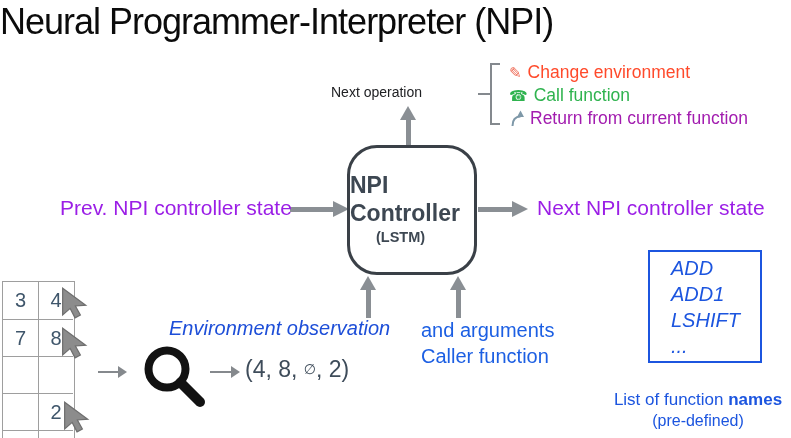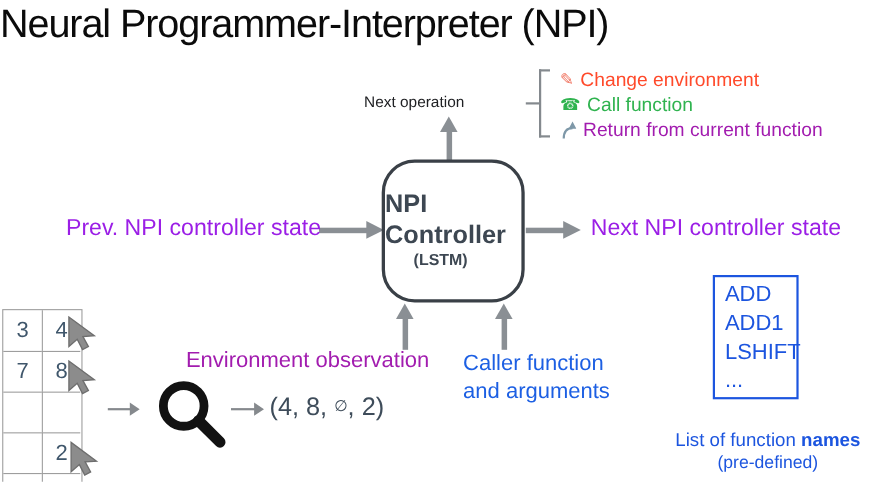--- a/index.html
+++ b/index.html
@@ -43,39 +43,39 @@
       border:3.5px solid #3a4047;border-radius:30px;background:#fff;z-index:2;
       text-align:left;padding-top:24px;color:#3d4752;}
   .npi-l1{font-size:23px;font-weight:700;line-height:27px;}
   .npi-l2{font-size:23px;font-weight:700;line-height:29px;}
   .npi-l3{font-size:14.5px;font-weight:700;line-height:19px;margin-left:26px;}
 
   
   .state-label{font-size:21px;color:#9B1EE6;white-space:nowrap;}
 
   
-  .env-obs{left:169px;top:317px;font-size:20px;color:#a21caf;white-space:nowrap;}
+  .env-obs{left:169px;top:317px;font-size:20px;color:#1d4ed8;white-space:nowrap;font-style:italic;}
   .caller{left:421px;top:317px;font-size:20px;color:#1C5FE3;line-height:26px;white-space:nowrap;}
 
   
   .env-grid{left:2px;top:281px;width:73px;height:162px;border:1.5px solid #9e9e9e;
       box-sizing:border-box;display:grid;grid-template-columns:35px 35px;grid-auto-rows:37px;}
   .cell{border-left:1.5px solid #9e9e9e;border-top:1.5px solid #9e9e9e;
       display:flex;align-items:center;justify-content:center;
       font-size:20px;color:#3F566B;}
   .cell:nth-child(odd){border-left:none;}
   .cell:nth-child(-n+2){border-top:none;}
 
   
   .tuple{left:245px;top:356px;font-size:23px;color:#3E4C5A;white-space:nowrap;}
   .tuple .empty{font-size:14px;vertical-align:3px;}
 
   
-  .func-box{left:648px;top:250px;width:78px;height:113px;box-sizing:border-box;
-      border:2px solid #1C55DF;padding:3px 0 0 9px;}
+  .func-box{left:648px;top:250px;width:114px;height:113px;box-sizing:border-box;
+      border:2px solid #1C55DF;padding:3px 0 0 21px;font-style:italic;}
   .func-item{font-size:20px;line-height:26px;color:#1C55DF;}
   .func-caption{left:600px;top:389px;width:196px;text-align:center;
       font-size:17px;color:#1C55DF;line-height:21px;}
   .func-caption .sub{font-size:16px;}
 </style>
 </head>
 <body>
 
 <div id="stage">
 
@@ -131,22 +131,22 @@
     <div class="npi-l1">NPI</div>
     <div class="npi-l2">Controller</div>
     <div class="npi-l3">(LSTM)</div>
   </div>
 
   <div class="abs state-label" style="left:60px;top:196px;text-align:center;">Prev. NPI controller state</div>
   <div class="abs state-label" style="left:537px;top:196px;">Next NPI controller state</div>
 
   <div class="abs env-obs">Environment observation</div>
   <div class="abs caller">
+    <div>and arguments</div>
     <div>Caller function</div>
-    <div>and arguments</div>
   </div>
 
   <div class="abs env-grid">
     <div class="cell">3</div>
     <div class="cell">4</div>
     <div class="cell">7</div>
     <div class="cell">8</div>
     <div class="cell"></div>
     <div class="cell"></div>
     <div class="cell"></div>

